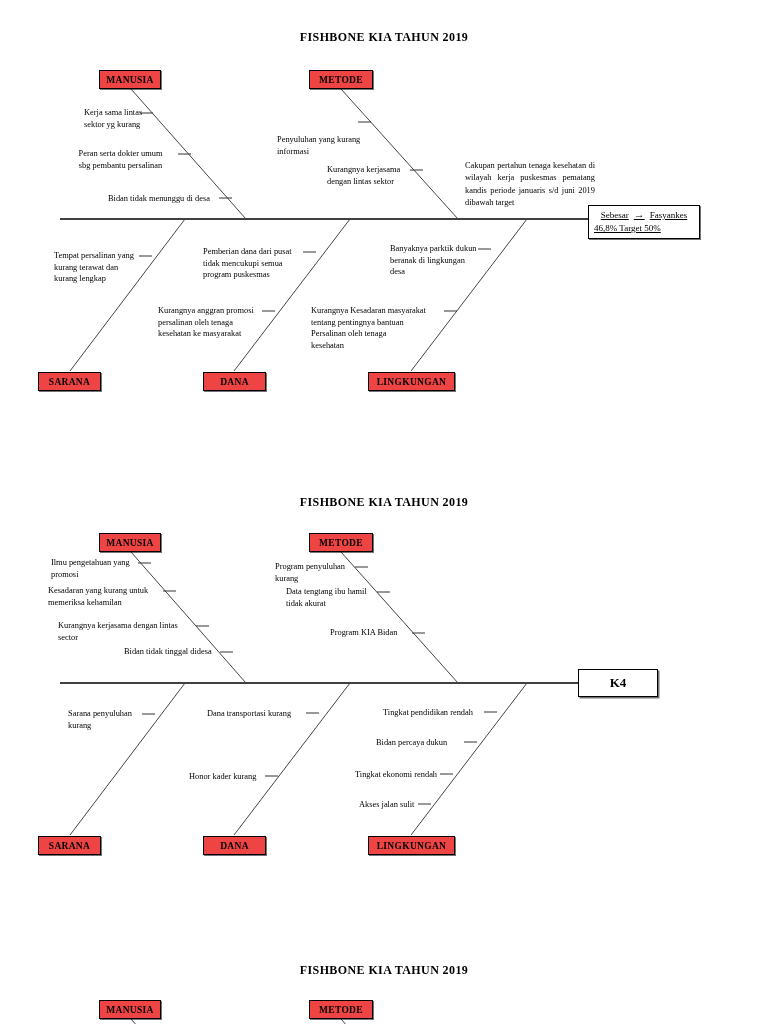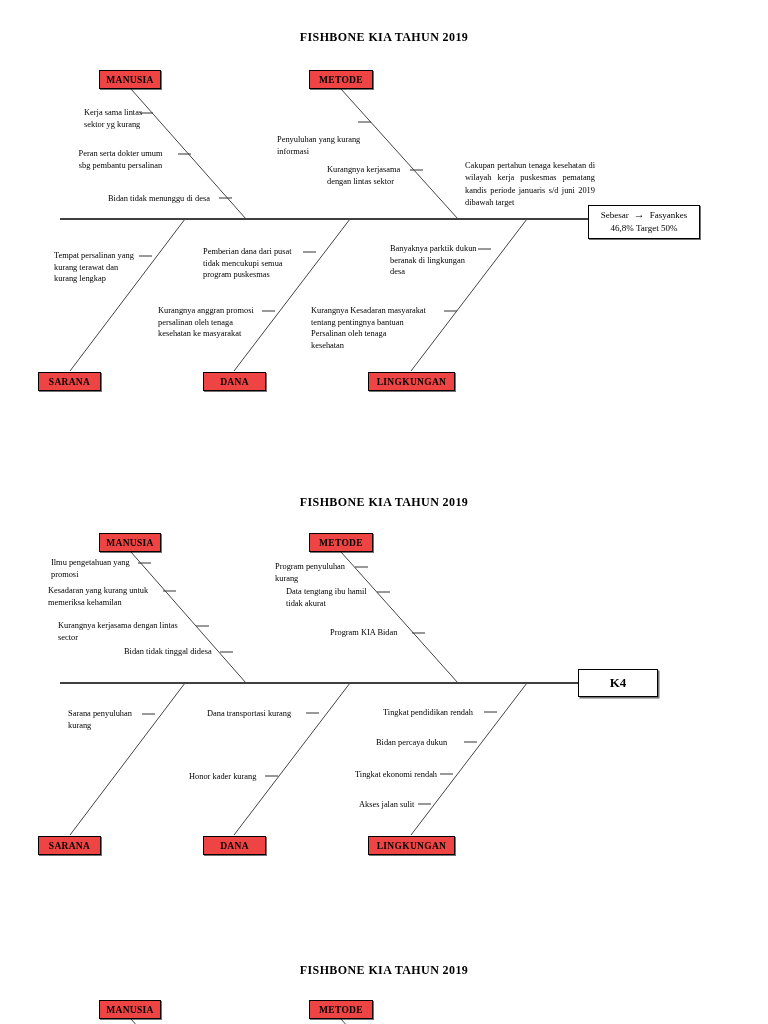--- a/index.html
+++ b/index.html
@@ -29,23 +29,24 @@
     display:flex;align-items:center;justify-content:center;
     font-weight:bold;font-size:9.5px;letter-spacing:.3px;
     height:19px;
     box-shadow:1px 1px 0 rgba(0,0,0,.55);
   }
 
   
   .effect-box{
     position:absolute;box-sizing:border-box;
     border:1.4px solid #000;background:#fff;
-    font-size:9px;line-height:13px;text-align:center;
+    font-size:9px;line-height:13px;
     padding:3px 5px 3px 5px;
     box-shadow:1px 1px 0 rgba(0,0,0,.55);
+    text-decoration:underline;
   }
   .effect-box .l1{display:flex;align-items:center;justify-content:center;gap:5px;white-space:nowrap;}
   .arrow-glyph{display:inline-block;font-size:11px;line-height:9px;transform:translateY(-1px);}
   .effect-box .l2{white-space:nowrap;}
 
   .head-box{
     position:absolute;box-sizing:border-box;
     border:1.6px solid #000;background:#fff;
     display:flex;align-items:center;justify-content:center;
     font-weight:bold;font-size:13px;

